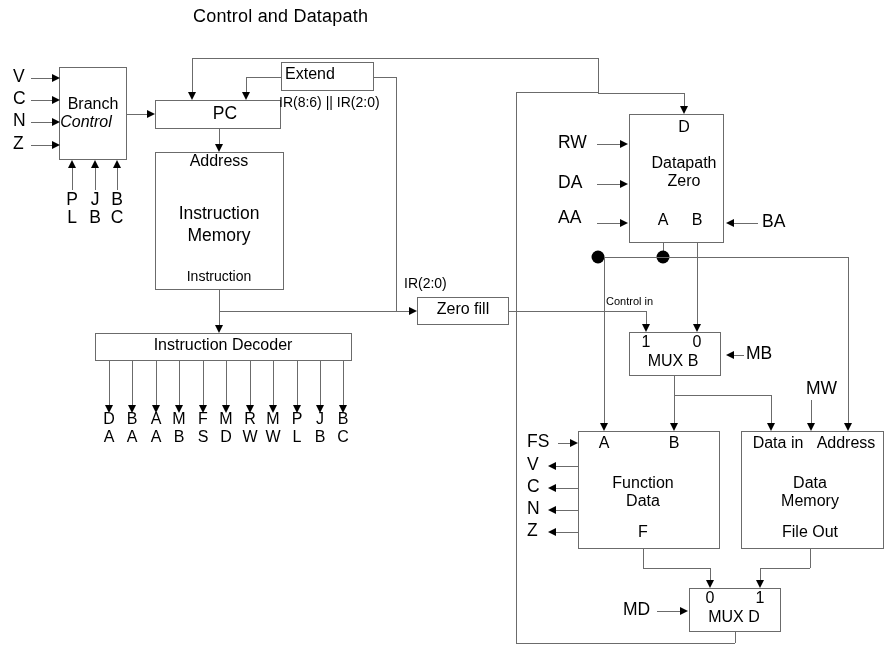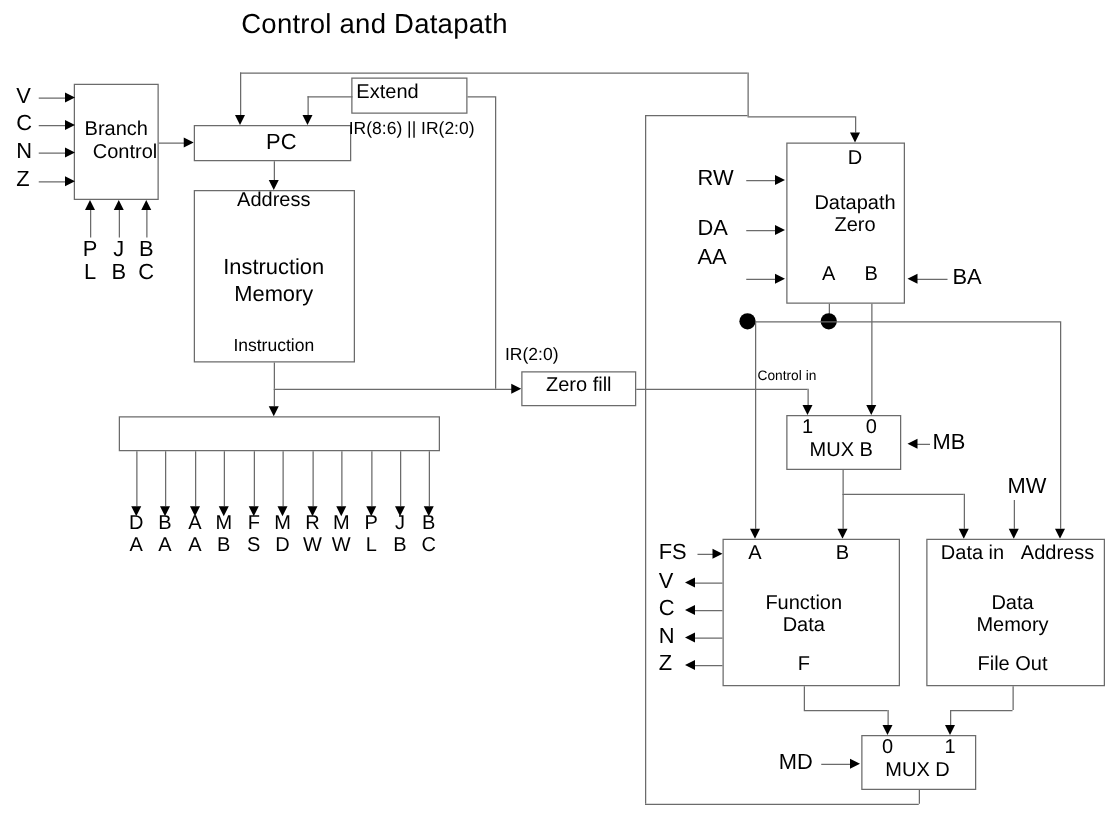--- a/index.html
+++ b/index.html
@@ -1,19 +1,19 @@
 <!DOCTYPE html>
 <html><head>
 <meta charset="utf-8">
 <style>
   html,body{margin:0;padding:0;background:#ffffff;}
   body{width:896px;height:650px;font-family:"Liberation Sans",sans-serif;color:#000;overflow:hidden;}
   #stage{position:relative;width:896px;height:650px;}
 
-  .title{position:absolute;font-size:22px;letter-spacing:.2px;white-space:nowrap;}
+  .title{position:absolute;font-size:18px;letter-spacing:.2px;white-space:nowrap;}
 
   .box{position:absolute;border:1.3px solid #6b6b6b;background:#fff;box-sizing:border-box;}
   .lbl{position:absolute;white-space:nowrap;line-height:1.05;}
   .c{transform:translateX(-50%);text-align:center;}
 
   
   .h{position:absolute;height:0;border-top:1.3px solid #6b6b6b;}
   .v{position:absolute;width:0;border-left:1.3px solid #6b6b6b;}
   .dot{position:absolute;width:13px;height:13px;border-radius:50%;background:#000;transform:translate(-50%,-50%);}
 
@@ -27,21 +27,21 @@
 </style>
 </head>
 <body>
 
 <div id="stage">
 
   <div class="title" style="left:193px;top:6px;">Control and Datapath</div>
 
   <div class="box" style="left:59px;top:67px;width:68px;height:93px;"></div>
   <div class="lbl f16 c" style="left:93px;top:96px;">Branch</div>
-  <div class="lbl f16 c" style="left:100px;top:114px;">Control</div>
+  <div class="lbl f16 c" style="left:86px;top:114px;font-style:italic;">Control</div>
 
   <div class="lbl f18" style="left:13px;top:67px;">V</div>
   <div class="h" style="left:31px;top:78px;width:22px;"></div>
   <div class="ar ar-r" style="left:52px;top:78px;"></div>
 
   <div class="lbl f18" style="left:13px;top:89px;">C</div>
   <div class="h" style="left:31px;top:100px;width:22px;"></div>
   <div class="ar ar-r" style="left:52px;top:100px;"></div>
 
   <div class="lbl f18" style="left:13px;top:111px;">N</div>
@@ -108,20 +108,21 @@
 
   <div class="box" style="left:417px;top:297px;width:92px;height:28px;"></div>
   <div class="lbl f16 c" style="left:463px;top:301px;">Zero fill</div>
 
   <div class="h" style="left:509px;top:311px;width:137px;"></div>
   <div class="v" style="left:646px;top:311px;height:13px;"></div>
   <div class="ar ar-d" style="left:646px;top:324px;"></div>
   <div class="lbl f11" style="left:606px;top:296px;">Control in</div>
 
   <div class="box" style="left:95px;top:333px;width:257px;height:28px;"></div>
+  <div class="lbl f16 c" style="left:223px;top:337px;">Instruction Decoder</div>
 
   <div class="v" style="left:109px;top:361px;height:44px;"></div>
   <div class="ar ar-d" style="left:109px;top:405px;"></div>
   <div class="lbl f16 c" style="left:109px;top:411px;">D</div>
   <div class="lbl f16 c" style="left:109px;top:429px;">A</div>
 
   <div class="v" style="left:132px;top:361px;height:44px;"></div>
   <div class="ar ar-d" style="left:132px;top:405px;"></div>
   <div class="lbl f16 c" style="left:132px;top:411px;">B</div>
   <div class="lbl f16 c" style="left:132px;top:429px;">A</div>
@@ -183,21 +184,21 @@
   <div class="ar ar-d" style="left:684px;top:106px;"></div>
 
   <div class="lbl f18" style="left:558px;top:133px;">RW</div>
   <div class="h" style="left:597px;top:144px;width:24px;"></div>
   <div class="ar ar-r" style="left:620px;top:144px;"></div>
 
   <div class="lbl f18" style="left:558px;top:173px;">DA</div>
   <div class="h" style="left:597px;top:184px;width:24px;"></div>
   <div class="ar ar-r" style="left:620px;top:184px;"></div>
 
-  <div class="lbl f18" style="left:558px;top:196px;text-align:center;">AA</div>
+  <div class="lbl f18" style="left:558px;top:208px;text-align:center;">AA</div>
   <div class="h" style="left:597px;top:223px;width:24px;"></div>
   <div class="ar ar-r" style="left:620px;top:223px;"></div>
 
   <div class="lbl f18" style="left:762px;top:212px;">BA</div>
   <div class="h" style="left:733px;top:223px;width:25px;"></div>
   <div class="ar ar-l" style="left:726px;top:223px;"></div>
 
   <div class="v" style="left:663px;top:243px;height:14px;"></div>
   <div class="dot" style="left:663px;top:257px;"></div>
   <div class="h" style="left:598px;top:257px;width:250px;"></div>

